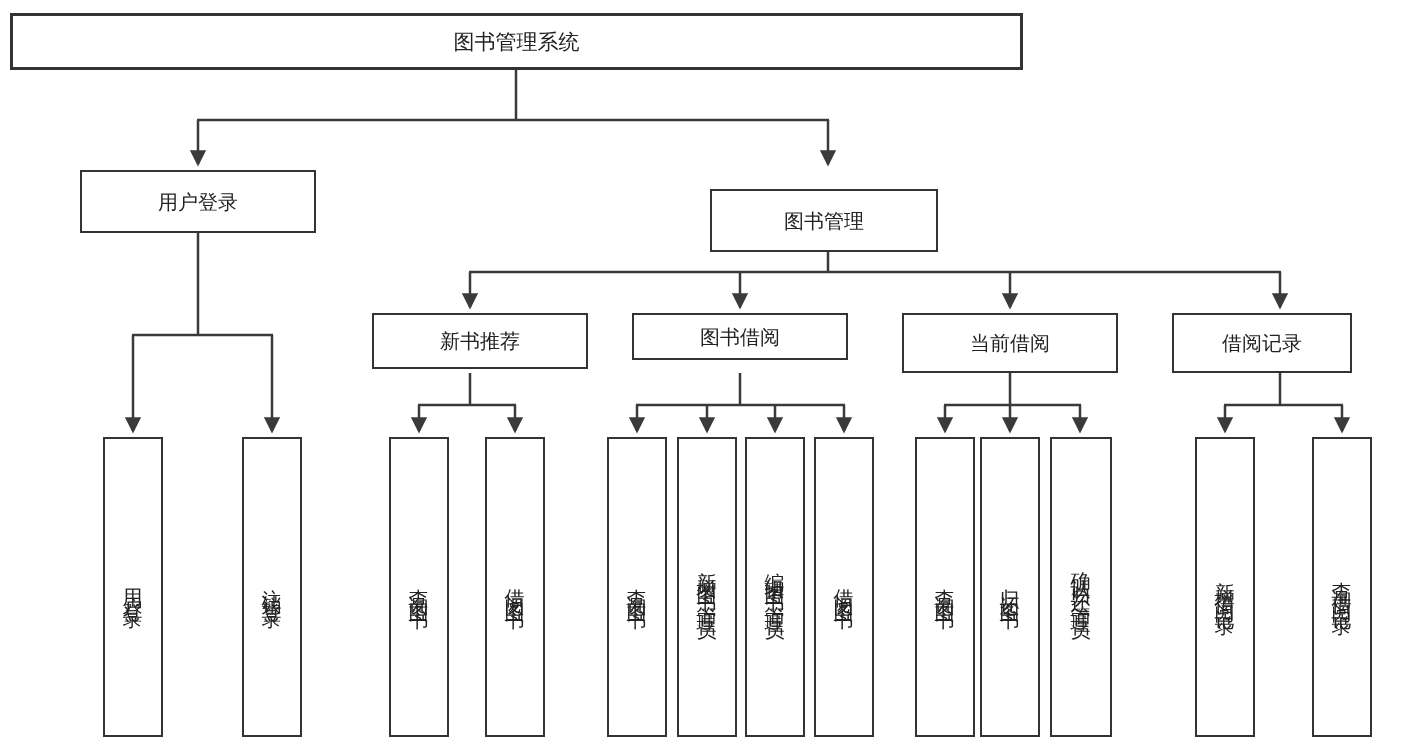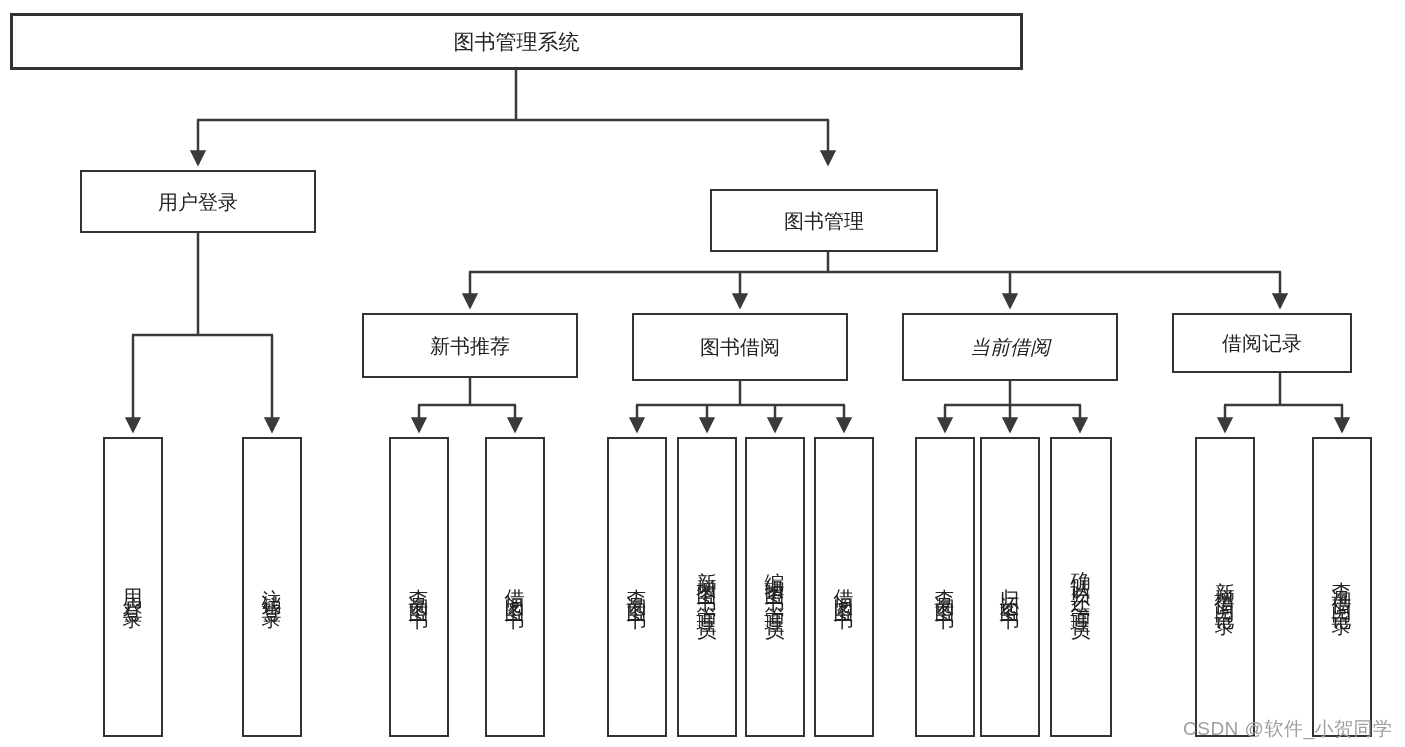--- a/index.html
+++ b/index.html
@@ -120,38 +120,37 @@
       <line x1="1225" y1="405" x2="1225" y2="431" marker-end="url(#arrow)"></line>
       <line x1="1342" y1="405" x2="1342" y2="431" marker-end="url(#arrow)"></line>
     </g>
   </svg>
 
   <div class="node root" style="left:10px;top:13px;width:1013px;height:57px;">图书管理系统</div>
 
   <div class="node" style="left:80px;top:170px;width:236px;height:63px;">用户登录</div>
   <div class="node" style="left:710px;top:170px;width:228px;height:63px;margin-top:19px;">图书管理</div>
 
-  <div class="node" style="left:362px;top:313px;width:216px;height:65px;">新书推荐</div>
-  <div class="node" style="left:632px;top:313px;width:216px;height:68px;">图书借阅</div>
-  <div class="node" style="left:902px;top:313px;width:216px;height:68px;font-style:italic;">当前借阅</div>
+  <div class="node" style="left:372px;top:313px;width:216px;height:56px;">新书推荐</div>
+  <div class="node" style="left:632px;top:313px;width:216px;height:47px;">图书借阅</div>
+  <div class="node" style="left:902px;top:313px;width:216px;height:60px;">当前借阅</div>
   <div class="node" style="left:1172px;top:313px;width:180px;height:60px;">借阅记录</div>
 
   <div class="node v" style="left:103px;top:437px;width:60px;height:300px;">用户登录</div>
   <div class="node v" style="left:242px;top:437px;width:60px;height:300px;">注销登录</div>
 
   <div class="node v" style="left:389px;top:437px;width:60px;height:300px;">查询图书</div>
   <div class="node v" style="left:485px;top:437px;width:60px;height:300px;">借阅图书</div>
 
   <div class="node v" style="left:607px;top:437px;width:60px;height:300px;">查询图书</div>
   <div class="node v" style="left:677px;top:437px;width:60px;height:300px;">新增图书（管理员）</div>
   <div class="node v" style="left:745px;top:437px;width:60px;height:300px;">编辑图书（管理员）</div>
   <div class="node v" style="left:814px;top:437px;width:60px;height:300px;">借阅图书</div>
 
   <div class="node v" style="left:915px;top:437px;width:60px;height:300px;">查询图书</div>
   <div class="node v" style="left:980px;top:437px;width:60px;height:300px;">归还图书</div>
   <div class="node v" style="left:1050px;top:437px;width:62px;height:300px;">确认归还（管理员）</div>
 
   <div class="node v" style="left:1195px;top:437px;width:60px;height:300px;">新增借阅记录</div>
   <div class="node v" style="left:1312px;top:437px;width:60px;height:300px;">查询借阅记录</div>
 
-  <div class="watermark">CSDN @软件_小贺同学</div>
 
 </div>
 
 </body></html>

